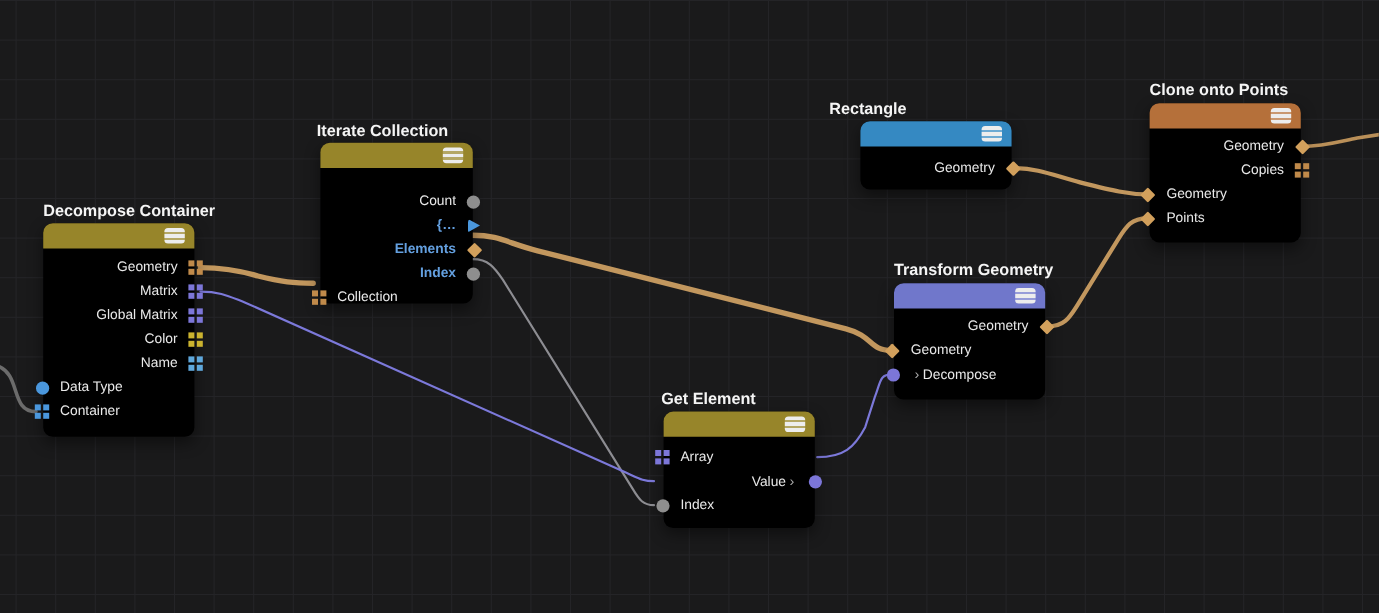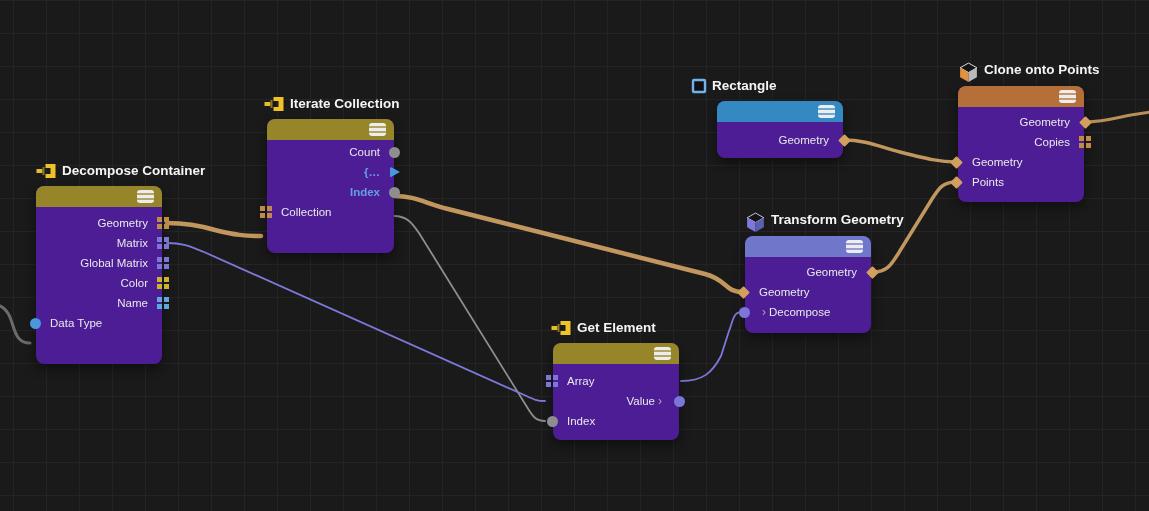--- a/index.html
+++ b/index.html
@@ -9,21 +9,21 @@
     background-image:
       linear-gradient(#242427 1px,transparent 1px),
       linear-gradient(90deg,#242427 1px,transparent 1px);
     background-size:33px 33px,33px 33px;
     background-position:0 0,13px 0;
     font-family:"Liberation Sans",sans-serif;
   }
   #wires{position:absolute;left:0;top:0;z-index:1;}
   #wires path{fill:none;stroke-linecap:round;stroke-linejoin:round;}
   .node{
-    position:absolute;z-index:2;background:#4c1d95;border-radius:8px;
+    position:absolute;z-index:2;background:#000000;border-radius:8px;
     box-shadow:0 5px 12px rgba(0,0,0,.45);
   }
   .header{height:21px;border-radius:8px 8px 0 0;position:relative;}
   .hd-olive{background:#97852a;}
   .hd-blue{background:#3589c2;}
   .hd-orange{background:#b5703a;}
   .hd-purple{background:#7077cb;}
   .menu{
     position:absolute;right:8px;top:4px;width:17px;height:13px;border-radius:3px;
     background:linear-gradient(to bottom,
@@ -54,21 +54,21 @@
     clip-path:polygon(0 0,100% 50%,0 100%);border-radius:2px;}
   .c-tan{color:#d2a05c;}
   .c-orgsq{color:#c08a4a;}
   .c-purple{color:#7c76d8;}
   .c-yellow{color:#cbb32f;}
   .c-blue{color:#4a97dd;}
   .c-ltblue{color:#5fa8dc;}
   .c-gray{color:#8e8e8e;}
   .ntitle{
     position:absolute;z-index:2;height:20px;display:flex;align-items:flex-start;gap:5px;
-    color:#f5f5f5;font-size:13.5px;font-weight:700;white-space:nowrap;
+    color:#f5f5f5;font-size:13.5px;font-weight:700;white-space:nowrap;flex-direction:column;
   }
   .ntitle svg{display:block;}
 </style>
 </head>
 <body>
 
 <svg id="wires" width="1149" height="511" viewBox="0 0 1149 511">
   <path d="M -2,305 C 18,312 8,343 30,343" stroke="#6b6b6b" stroke-width="3"></path>
   <path d="M 167,223 C 190,223 205,227 215,230 C 235,235 245,236 261,236" stroke="#c2975e" stroke-width="4.5"></path>
   <path d="M 394,196 C 416,196 424,203 448,209 L 705,274 C 728,280 724,292 743,292" stroke="#c2975e" stroke-width="4.5"></path>
@@ -154,37 +154,45 @@
       <span class="port p-squares c-yellow"></span>
     </div>
     <div class="row out">
       <span>Name</span>
       <span class="port p-squares c-ltblue"></span>
     </div>
     <div class="row in">
       <span>Data Type</span>
       <span class="port p-circle c-blue"></span>
     </div>
+    <div class="row in">
+      <span>Container</span>
+      <span class="port p-squares c-blue"></span>
+    </div>
   </div>
 </div>
 
 <div class="node" style="left:267px;top:119px;width:127px;height:134px">
   <div class="header hd-olive">
     <span class="menu"></span>
   </div>
-  <div class="rows" style="padding-top:2px">
+  <div class="rows" style="padding-top:18px">
     <div class="row out">
       <span>Count</span>
       <span class="port p-circle c-gray"></span>
     </div>
     <div class="row out">
       <span class="lbl-blue">{…</span>
       <span class="port p-tri c-blue"></span>
     </div>
     <div class="row out">
+      <span class="lbl-blue">Elements</span>
+      <span class="port p-diamond c-tan"></span>
+    </div>
+    <div class="row out">
       <span class="lbl-blue">Index</span>
       <span class="port p-circle c-gray"></span>
     </div>
     <div class="row in">
       <span>Collection</span>
       <span class="port p-squares c-orgsq"></span>
     </div>
   </div>
 </div>
 

